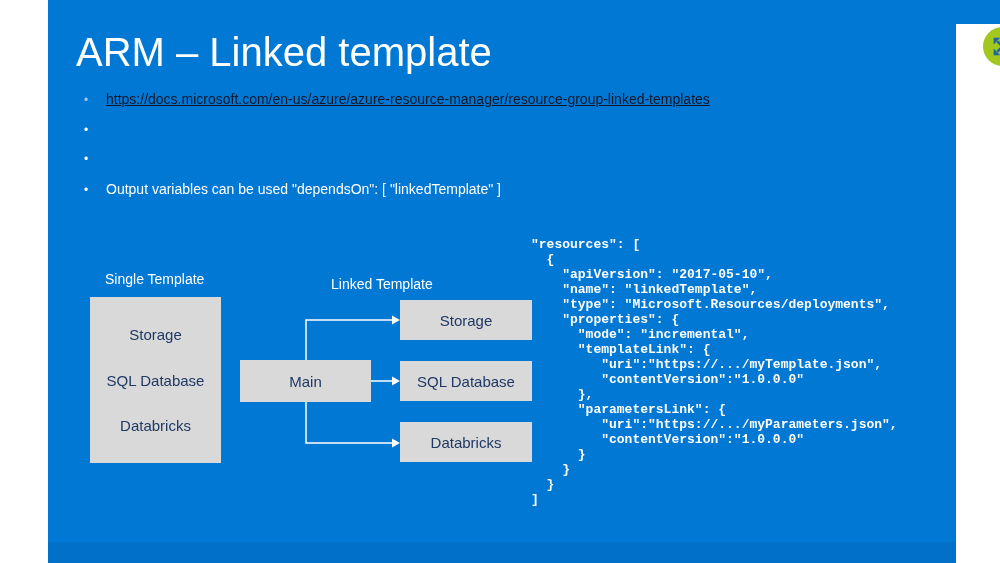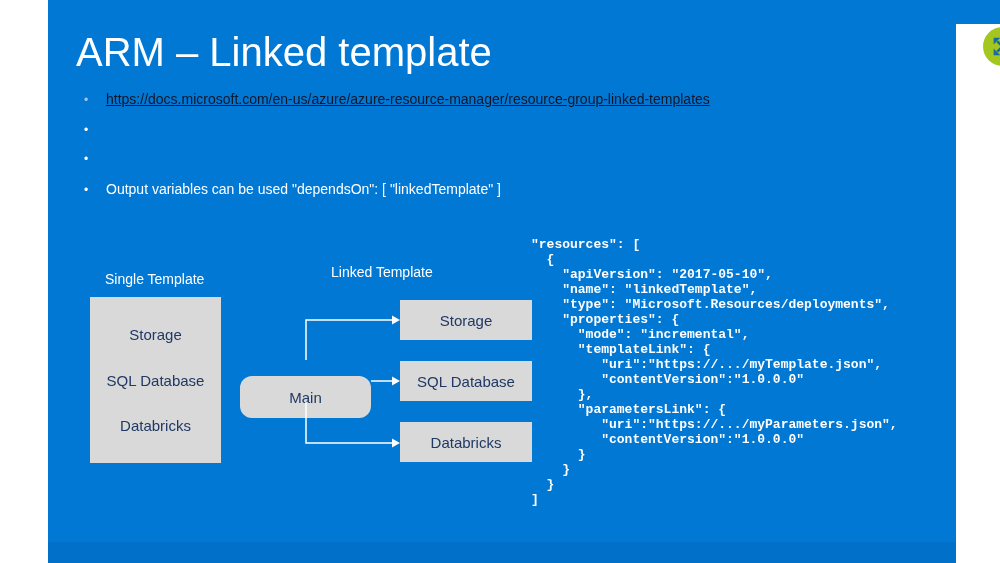--- a/index.html
+++ b/index.html
@@ -15,25 +15,25 @@
   .title { position:absolute; left:28px; top:30px; font-size:40px; font-weight:300; color:#ffffff; letter-spacing:0; line-height:1.1; }
 
   .bullets { position:absolute; left:36px; top:90px; width:800px; list-style:none; }
   .bullets li { display:flex; align-items:baseline; margin-bottom:11.5px; font-size:14px; color:#ffffff; line-height:18px; }
   .bullets .marker { width:22px; flex:0 0 22px; font-size:12px; }
   .bullet-link-row, .bullet-link-row .marker { color:#a6c4e6; }
   .doc-link { color:#0f172a; text-decoration:underline; cursor:pointer; }
 
   .diagram-label { position:absolute; color:#ffffff; font-size:14px; }
   .label-single { left:57px; top:271px; }
-  .label-linked { left:283px; top:264px; }
+  .label-linked { left:283px; top:276px; }
 
   .gbox { position:absolute; background:#d9d9d9; color:#1f3864; font-size:15px; display:flex; align-items:center; justify-content:center; text-align:center; }
   .single-box { left:42px; top:297px; width:131px; height:166px; flex-direction:column; justify-content:space-evenly; }
-  .main-box   { left:192px; top:376px; width:131px; height:42px;border-radius:12px; }
+  .main-box   { left:192px; top:360px; width:131px; height:42px; }
   .lbox-storage    { left:352px; top:300px; width:132px; height:40px; }
   .lbox-sql        { left:352px; top:361px; width:132px; height:40px; }
   .lbox-databricks { left:352px; top:422px; width:132px; height:40px; }
 
   .connectors { position:absolute; left:0; top:0; width:908px; height:563px; pointer-events:none; }
 
   .code { position:absolute; left:483px; top:237px; font-family:"Liberation Mono", monospace; font-size:13px; font-weight:bold; line-height:15px; color:#ffffff; white-space:pre; }
 
   .badge { position:absolute; left:935px; top:27px; width:39px; height:39px; border-radius:50%; background:#a3c71f; display:flex; align-items:center; justify-content:center; cursor:pointer; }
   .badge svg { display:block; }

